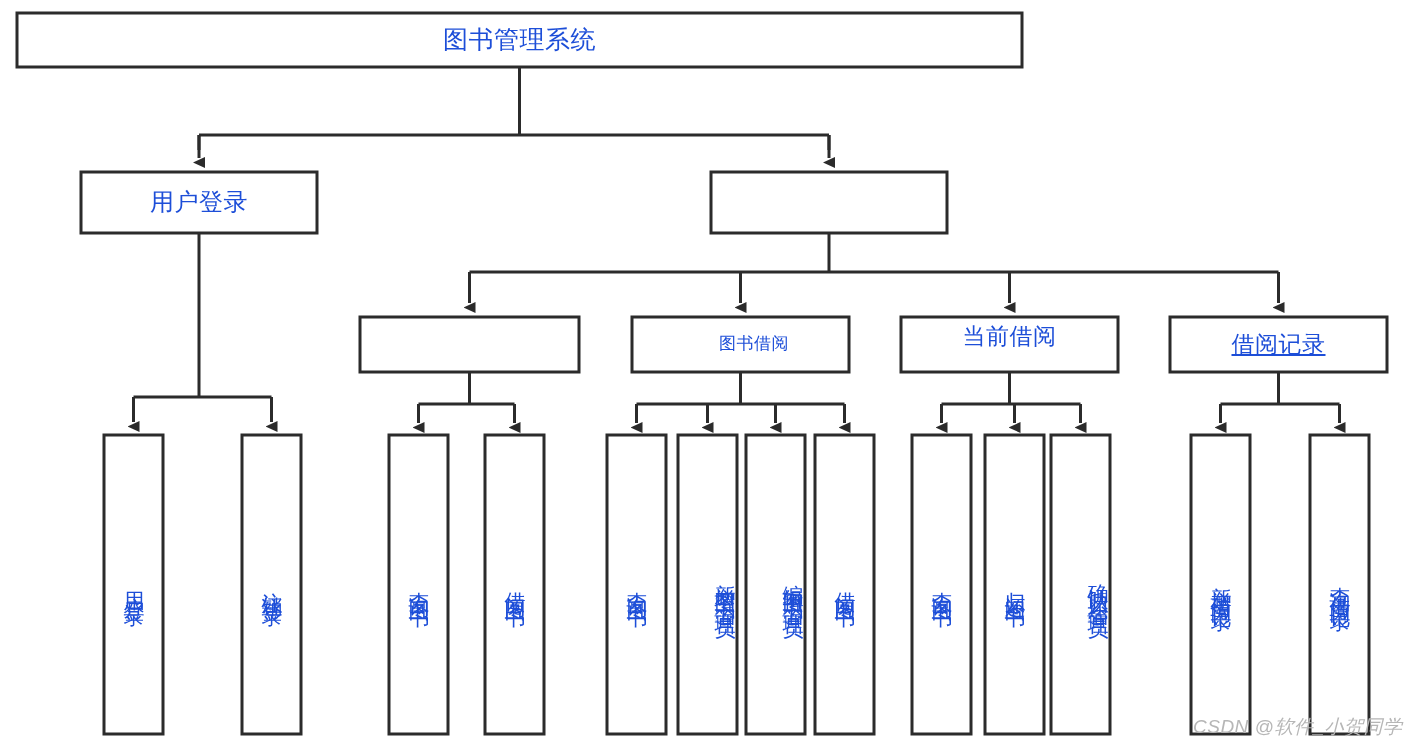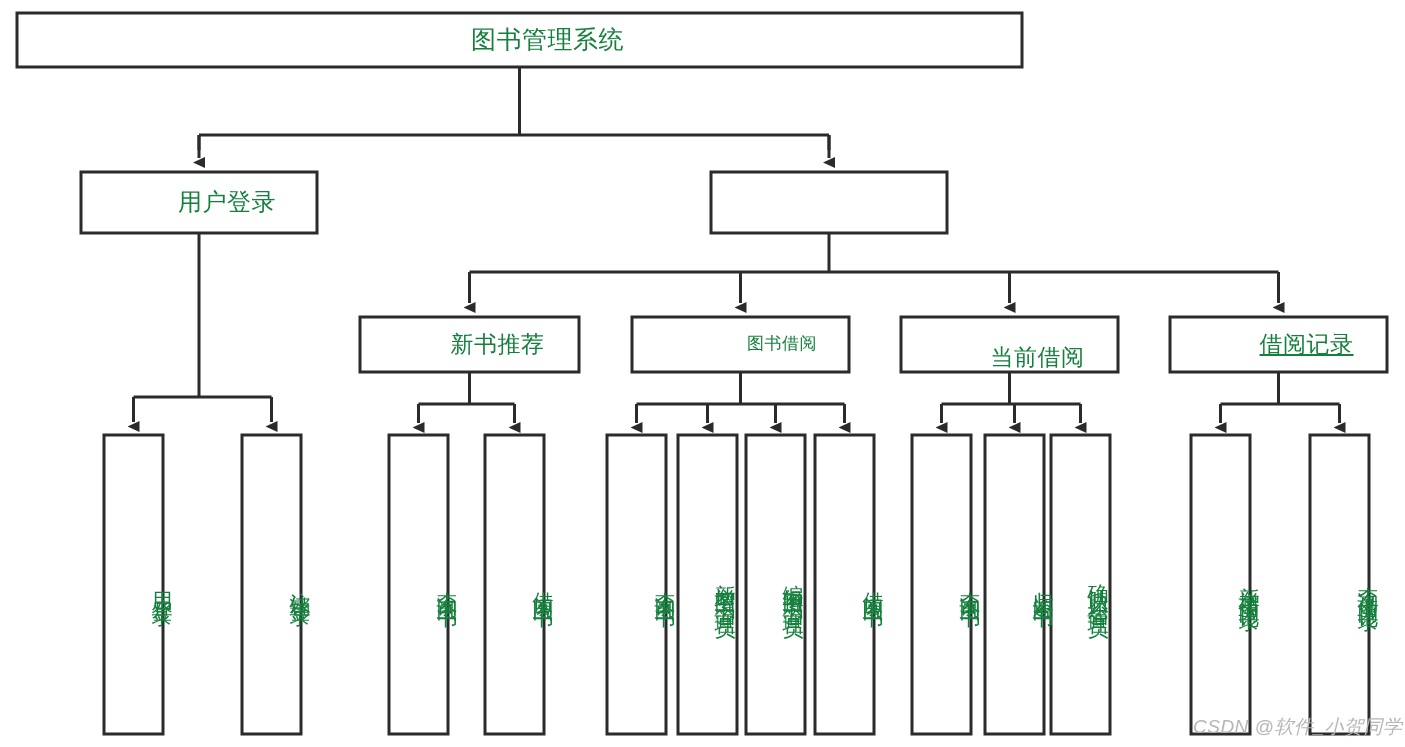--- a/index.html
+++ b/index.html
@@ -37,28 +37,27 @@
   }
   .arrow-head {
     fill: #2b2b2b;
     stroke: none;
   }
   .node-label {
     position: absolute;
     display: flex;
     align-items: center;
     justify-content: center;
-    color: #15803d;
+    color: #1d4ed8;
     font-size: 22px;
     line-height: 1.18;
     letter-spacing: 0.5px;
     text-align: right;
     pointer-events: none;
     white-space: nowrap;
-    padding-left: 28px;
   }
   .node-label.vertical {
     writing-mode: vertical-rl;
     text-orientation: upright;
     letter-spacing: 5px;
     font-size: 21px;
   }
   .watermark {
     position: absolute;
     color: #b6b6b6;
@@ -135,23 +134,22 @@
 
     <path class="connector" d="M1278.5,372 L1278.5,404 M1220.5,404 L1339.5,404"></path>
     <path class="connector" marker-end="url(#arrow)" d="M1220.5,404 L1220.5,423"></path>
     <path class="connector" marker-end="url(#arrow)" d="M1339.5,404 L1339.5,423"></path>
   </svg>
 
   <div class="node-label" style="left:17px; top:13px; width:1005px; height:54px; font-size:25px;">图书管理系统</div>
 
   <div class="node-label" style="left:81px; top:172px; width:236px; height:61px; font-size:24px;">用户登录</div>
 
-  <div class="node-label" style="left:360px; top:317px; width:219px; height:55px; font-size:23px;">新书推荐</div>
   <div class="node-label" style="left:632px; top:317px; width:244px; height:55px; font-size:17px;">图书借阅</div>
-  <div class="node-label" style="left:901px; top:330px; width:217px; height:55px; font-size:23px;">当前借阅</div>
+  <div class="node-label" style="left:901px; top:309px; width:217px; height:55px; font-size:23px;">当前借阅</div>
   <div class="node-label" style="left:1170px; top:317px; width:217px; height:55px; font-size:23px;text-decoration:underline;">借阅记录</div>
 
   <div class="node-label vertical" style="left:104px; top:435px; width:59px; height:299px;">用户登录</div>
   <div class="node-label vertical" style="left:242px; top:435px; width:59px; height:299px;">注销登录</div>
   <div class="node-label vertical" style="left:389px; top:435px; width:59px; height:299px;">查询图书</div>
   <div class="node-label vertical" style="left:485px; top:435px; width:59px; height:299px;">借阅图书</div>
   <div class="node-label vertical" style="left:607px; top:435px; width:59px; height:299px;">查询图书</div>
   <div class="node-label vertical" style="left:678px; top:435px; width:59px; height:299px; align-items:flex-start; padding-top:10px; box-sizing:border-box;">新增图书（管理员）</div>
   <div class="node-label vertical" style="left:746px; top:435px; width:59px; height:299px; align-items:flex-start; padding-top:10px; box-sizing:border-box;">编辑图书（管理员）</div>
   <div class="node-label vertical" style="left:815px; top:435px; width:59px; height:299px;">借阅图书</div>

